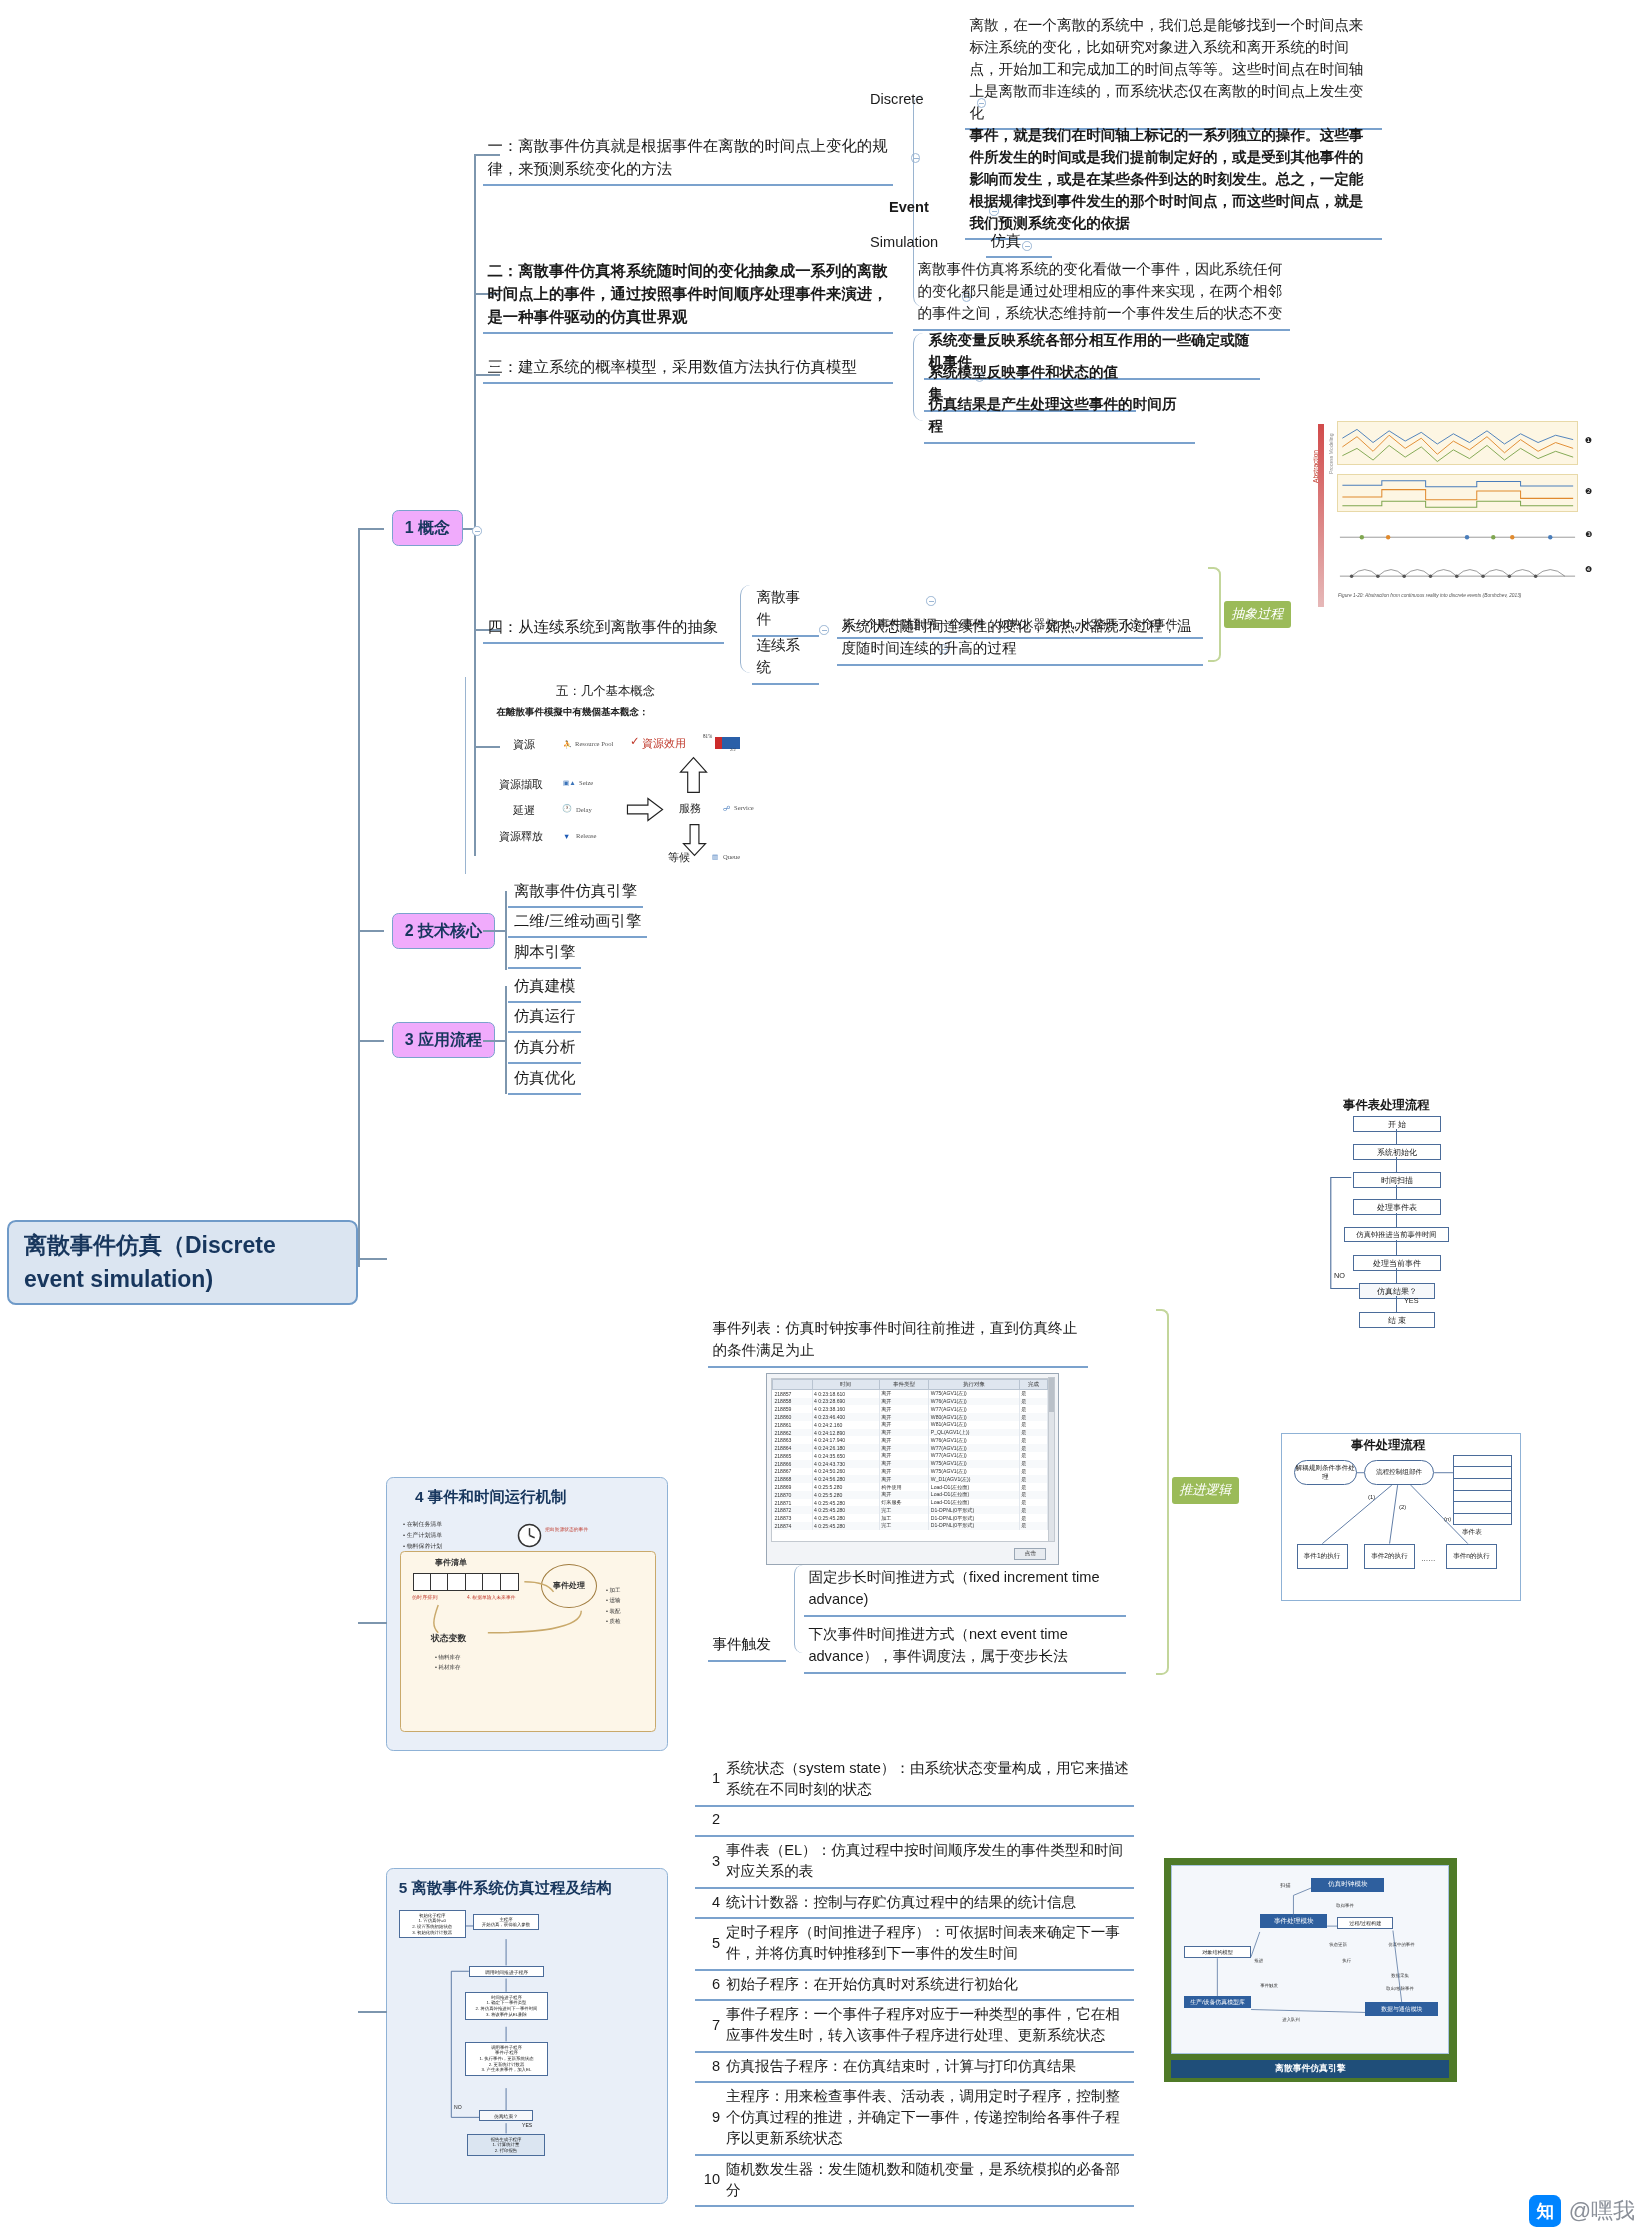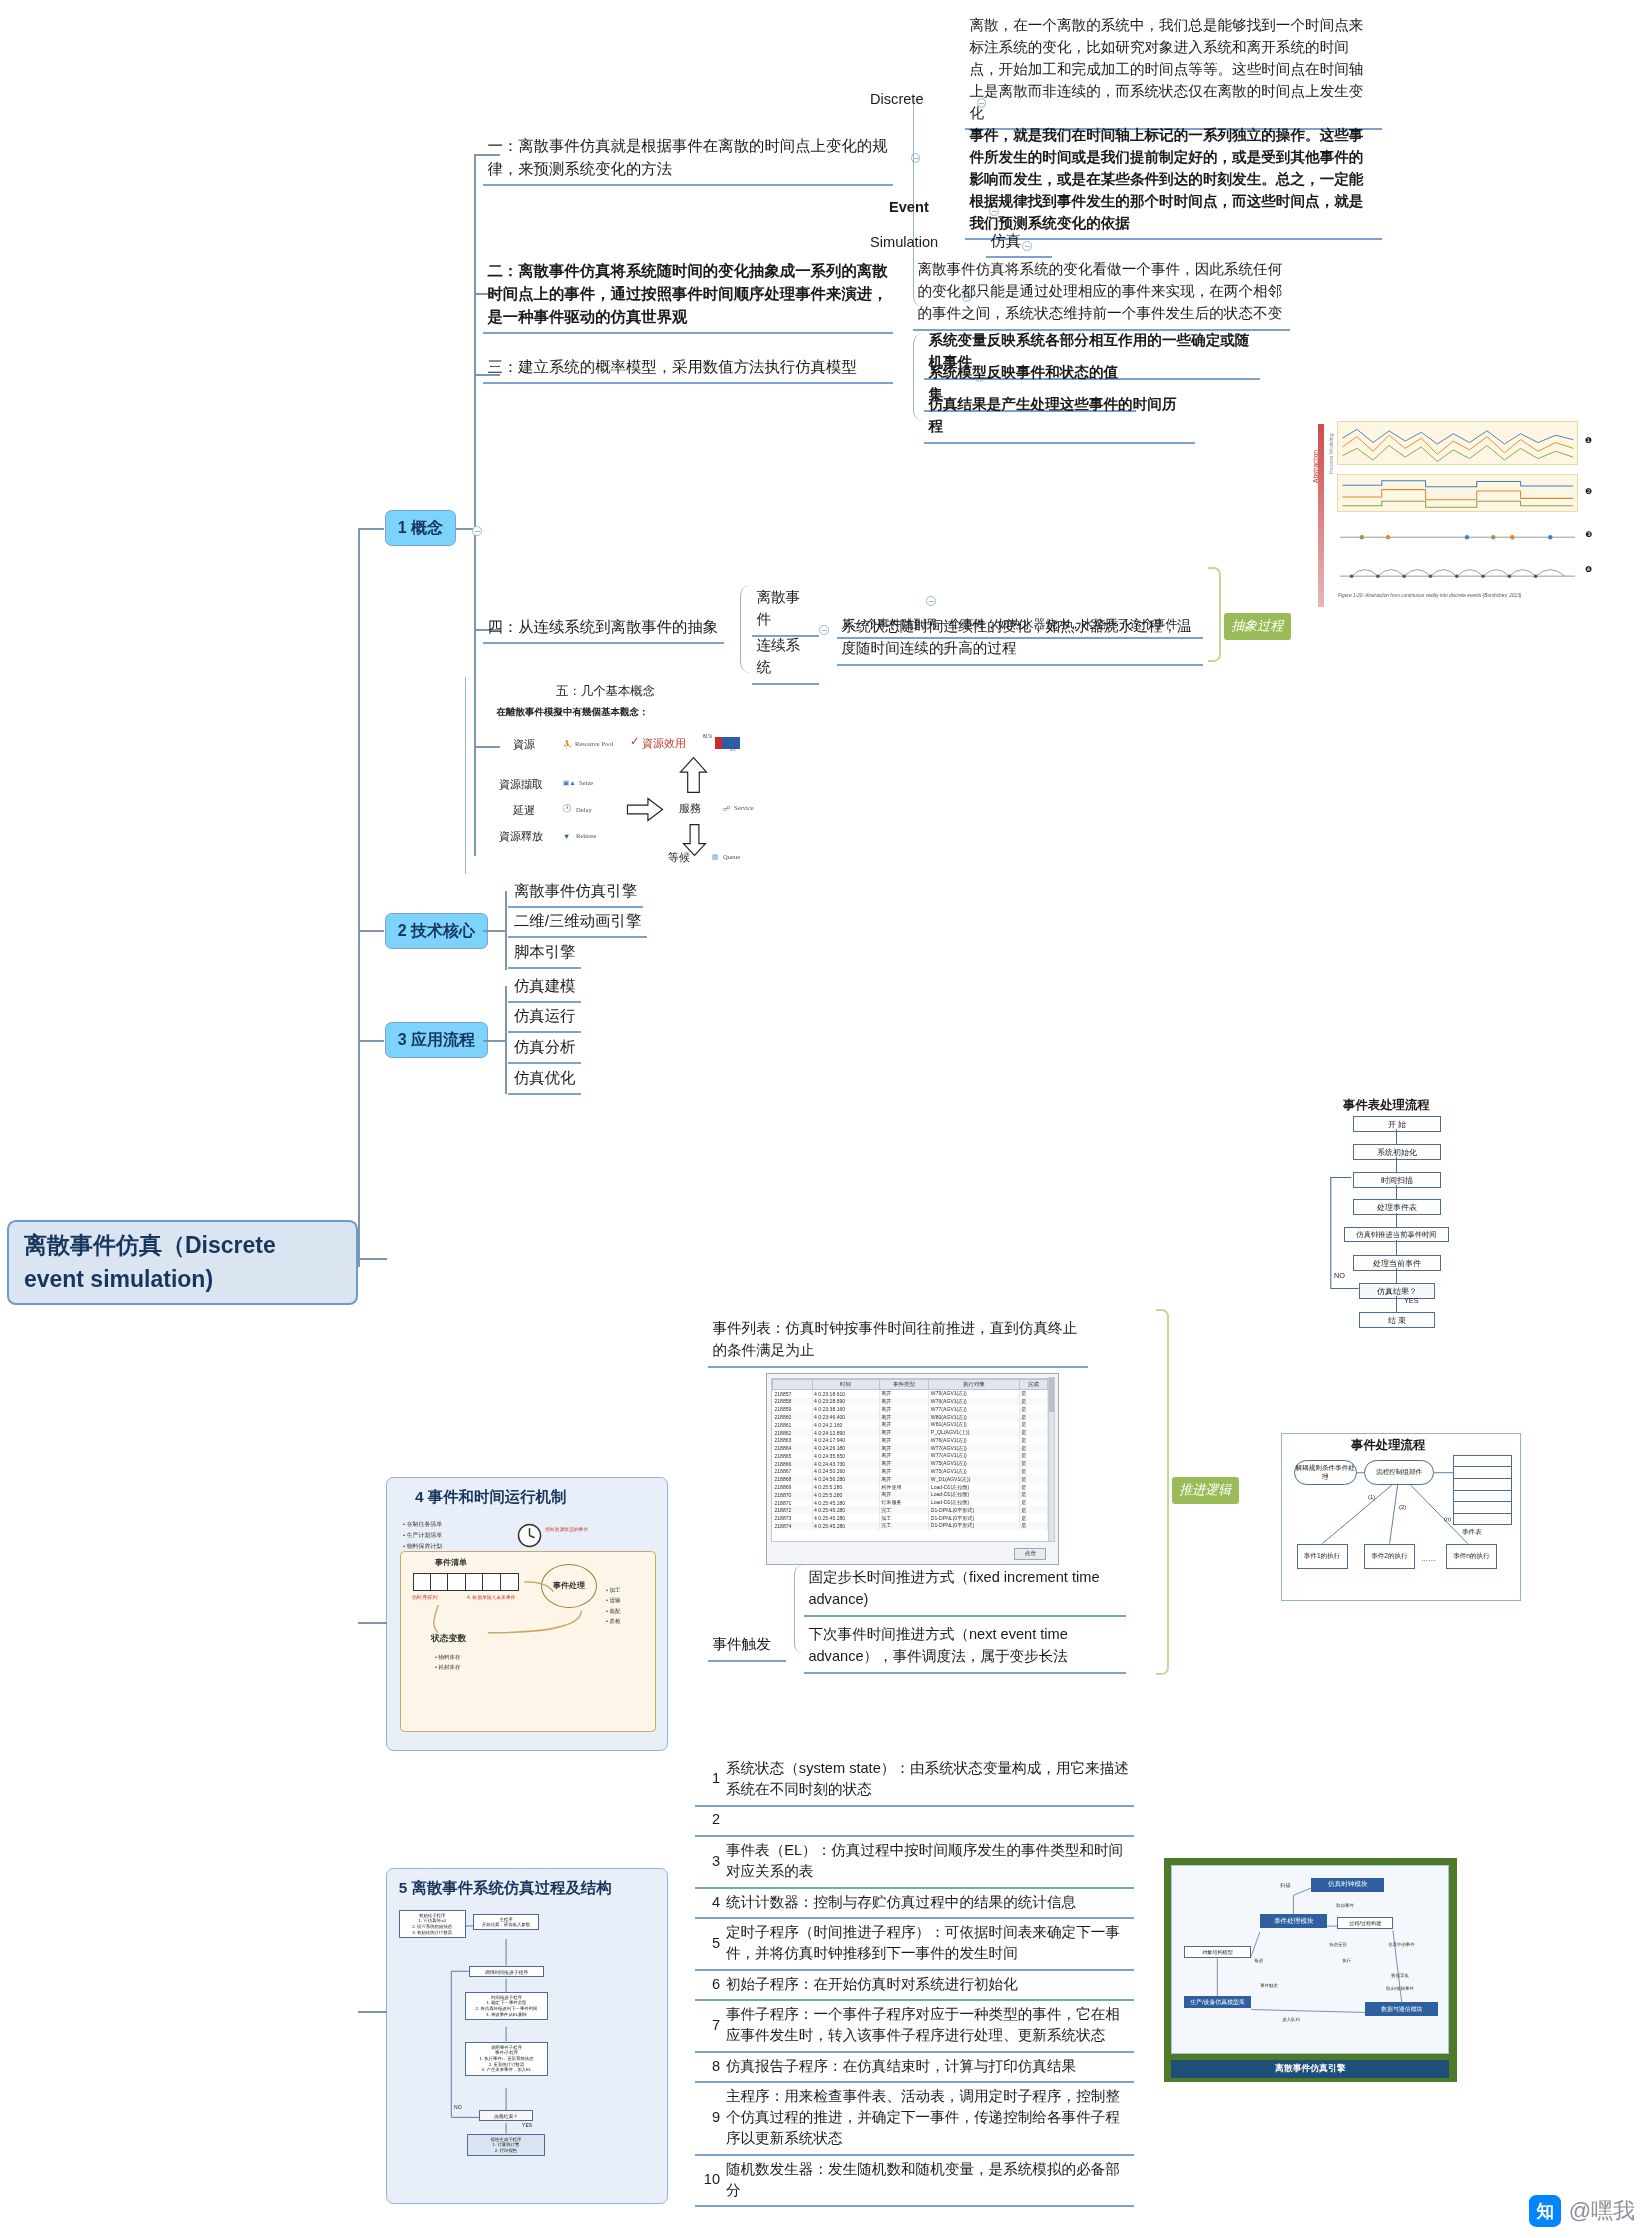--- a/index.html
+++ b/index.html
@@ -23,27 +23,28 @@
     border-radius: 8.8px;
     display: flex; align-items: center;
     padding: 7.3px 14.6px;
     font-size: 23px; font-weight: bold;
     color: #17365d;
     line-height: 1.45;
   }
 
   
   .l1 {
-    background: #7dd3fc;
+    background: #f0abfc;
     border: 1.5px solid #7ba2cd;
     border-radius: 6.6px;
     font-size: 16px; font-weight: bold;
     color: #17365d;
     padding: 6.6px 11.7px;
     white-space: nowrap;
+    margin-left: 7px;
   }
 
   
   .ul {
     border-bottom: 2.9px solid #7ba2cd;
     padding: 2.2px 4.4px 3.7px 4.4px;
     line-height: 1.5;
     color: #1a1a1a;
   }
   .ul.thin { border-bottom-width: 2.2px; }
@@ -367,21 +368,21 @@
 <div class="abs ul thin" style="left:752px; top:633px; width:67px; font-size:14.6px;">
   <span>连续系统</span>
 </div>
 <div class="abs cbul" style="left:824px; top:641px;"></div>
 <div class="abs ul thin" style="left:837px; top:614px; width:366px; font-size:14.6px;">
   <span>系统状态随时间连续性的变化，如热水器烧水过程，温度随时间连续的升高的过程</span>
 </div>
 
 
 <div class="abs bracket" style="left:1208px; top:567px; width:13px; height:95px;"></div>
-<div class="abs greenpill" style="left:1224px; top:601px;margin-top:12px;">
+<div class="abs greenpill" style="left:1224px; top:601px;">
   <span>抽象过程</span>
 </div>
 
 
 <div class="abs concepts" style="left:468px; top:680px; width:351px; height:190px;">
   <div class="abs" style="left:88px; top:2.9px; font-size:12.4px;">
     <span>五：几个基本概念</span>
   </div>
   <div class="abs" style="left:4.4px; top:26px; font-size:9.5px; font-weight:bold;margin-left:24px;">
     <span>在離散事件模擬中有幾個基本觀念：</span>

